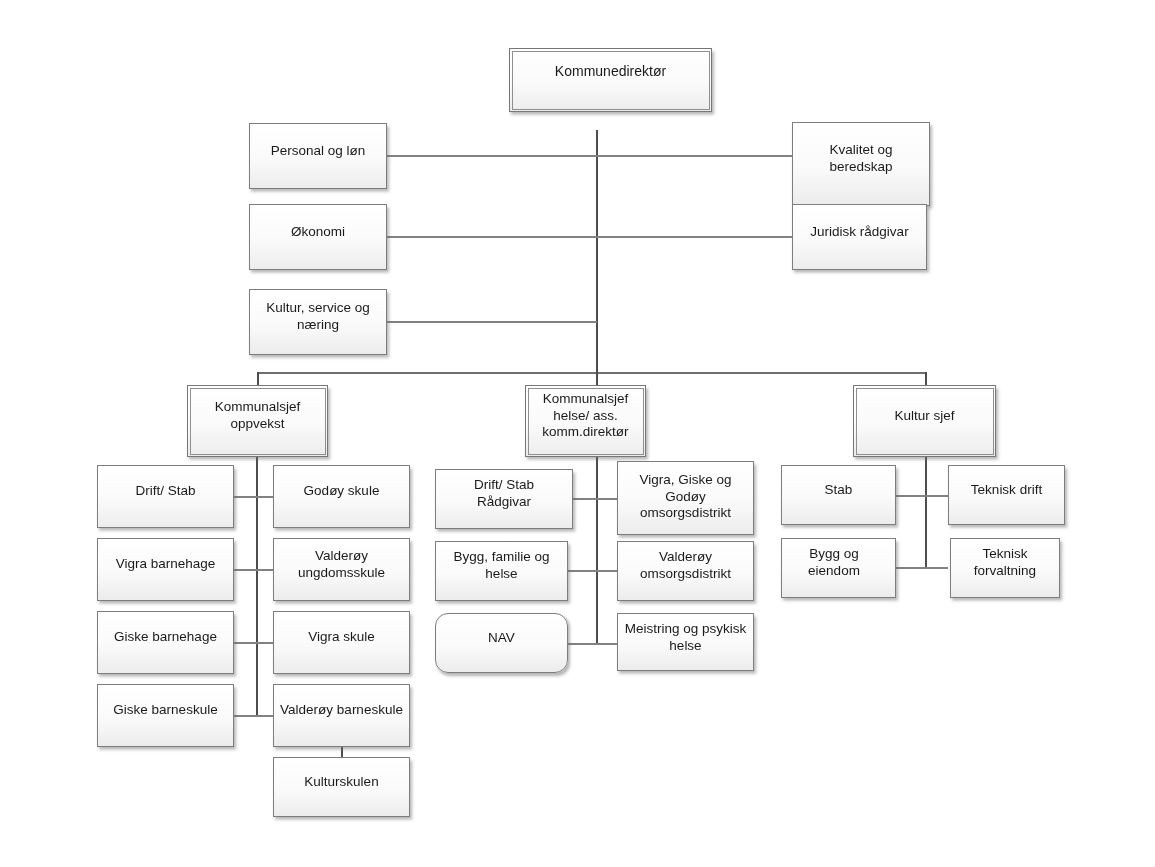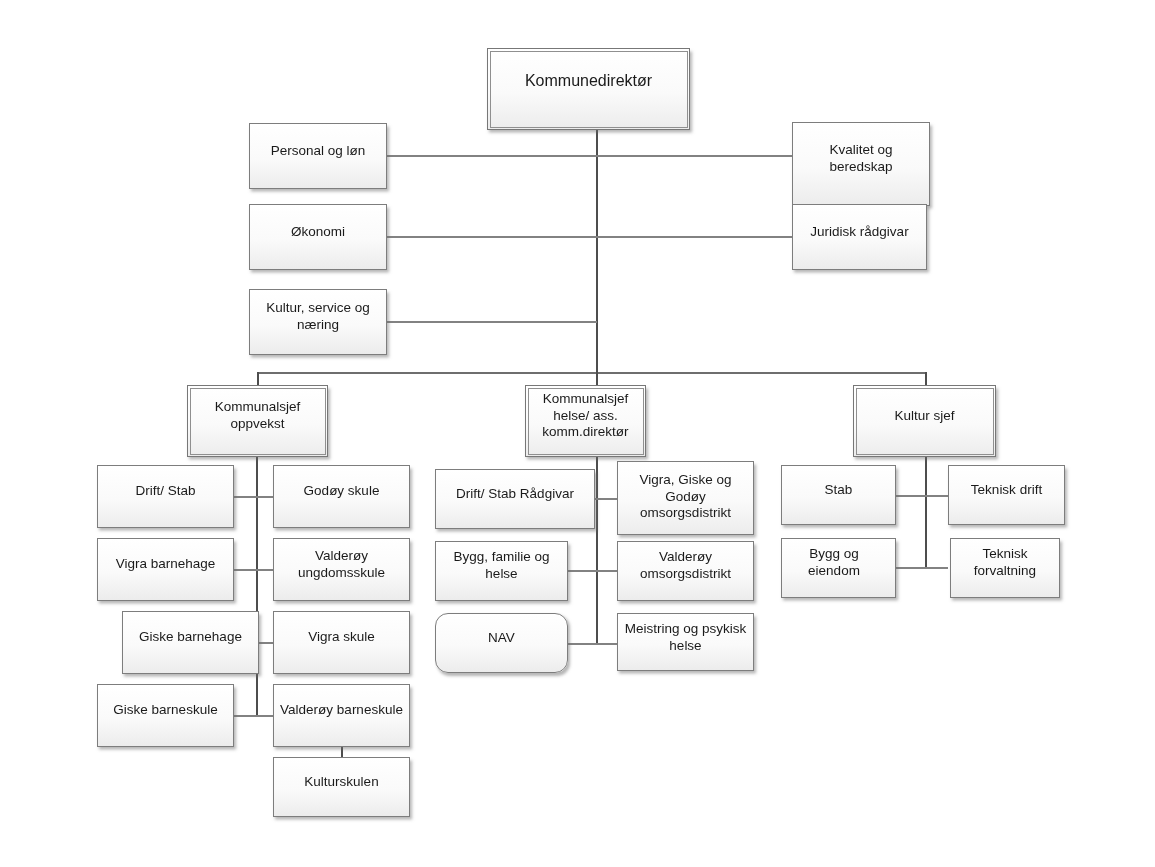--- a/index.html
+++ b/index.html
@@ -17,41 +17,41 @@
     background:linear-gradient(180deg,#ffffff 0%,#fafafa 55%,#ececec 100%);
     border:1.4px solid #7d7d7d;
     box-shadow:2px 2.5px 3px rgba(110,110,110,.5);
     font-size:13.5px;line-height:1.25;
     padding:0 10px 10px 10px;
   }
   .head{border:1.6px solid #777;}
   .head::after{
     content:"";position:absolute;inset:1.5px;border:1px solid #8f8f8f;pointer-events:none;
   }
-  .n-root{left:487px;top:48px;width:203px;height:82px;font-size:16px;padding-bottom:16px;}
+  .n-root{left:509px;top:48px;width:203px;height:64px;font-size:14px;padding-bottom:16px;}
   .n-staff-l0{left:249px;top:123px;width:138px;height:66px;}
   .n-staff-l1{left:249px;top:204px;width:138px;height:66px;}
   .n-staff-l2{left:249px;top:289px;width:138px;height:66px;}
   .n-staff-r0{left:792px;top:122px;width:138px;height:84px;}
   .n-staff-r1{left:792px;top:204px;width:135px;height:66px;}
   .n-d0{left:187px;top:385px;width:141px;height:72px;}
   .n-d1{left:525px;top:385px;width:121px;height:72px;}
   .n-d2{left:853px;top:385px;width:143px;height:72px;}
 
   .n-d0c0{left:97px;top:465px;width:137px;height:63px;}
   .n-d0c1{left:273px;top:465px;width:137px;height:63px;}
   .n-d0c2{left:97px;top:538px;width:137px;height:63px;}
   .n-d0c3{left:273px;top:538px;width:137px;height:63px;}
-  .n-d0c4{left:97px;top:611px;width:137px;height:63px;margin-left:25px;}
+  .n-d0c4{left:97px;top:611px;width:137px;height:63px;}
   .n-d0c5{left:273px;top:611px;width:137px;height:63px;}
   .n-d0c6{left:97px;top:684px;width:137px;height:63px;}
   .n-d0c7{left:273px;top:684px;width:137px;height:63px;padding:0 6px 10px 6px;}
   .n-d0c8{left:273px;top:757px;width:137px;height:60px;}
 
-  .n-d1c0{left:435px;top:469px;width:160px;height:60px;}
+  .n-d1c0{left:435px;top:469px;width:138px;height:60px;}
   .n-d1c1{left:617px;top:461px;width:137px;height:74px;padding:0 8px 2px 8px;}
   .n-d1c2{left:435px;top:541px;width:133px;height:60px;padding:0 1px 10px 1px;}
   .n-d1c3{left:617px;top:541px;width:137px;height:60px;}
   .n-d1c4{left:435px;top:613px;width:133px;height:60px;border-radius:13px;}
   .n-d1c5{left:617px;top:613px;width:137px;height:58px;padding:0 2px 8px 2px;}
 
   .n-d2c0{left:781px;top:465px;width:115px;height:60px;}
   .n-d2c1{left:948px;top:465px;width:117px;height:60px;}
   .n-d2c2{left:781px;top:538px;width:115px;height:60px;padding:0 11px 10px 2px;}
   .n-d2c3{left:950px;top:538px;width:110px;height:60px;}

